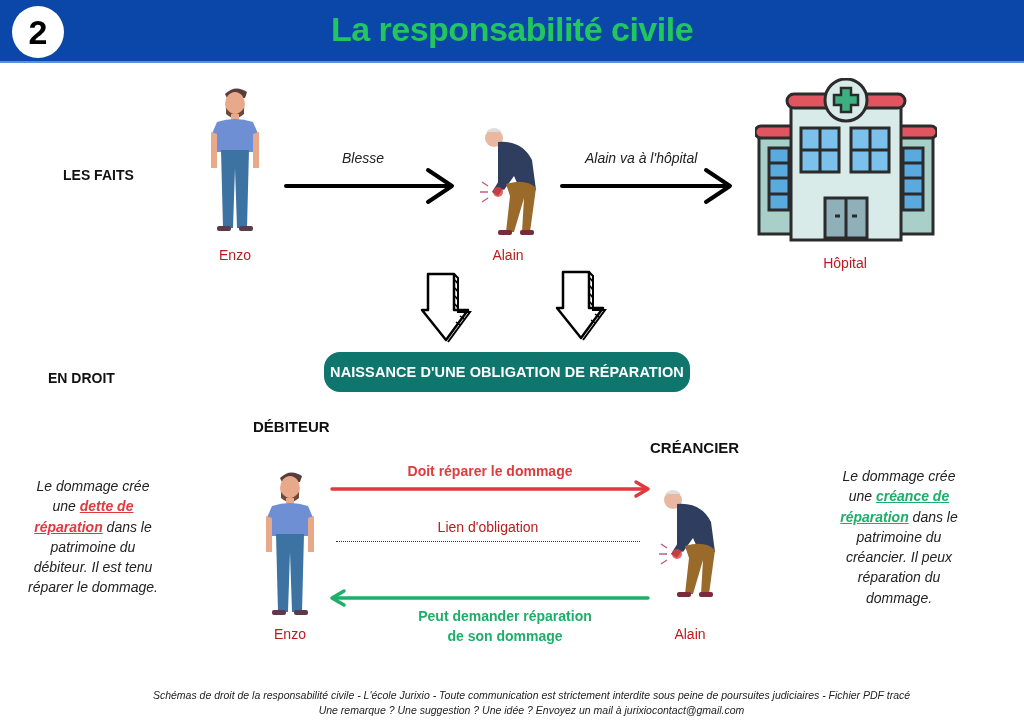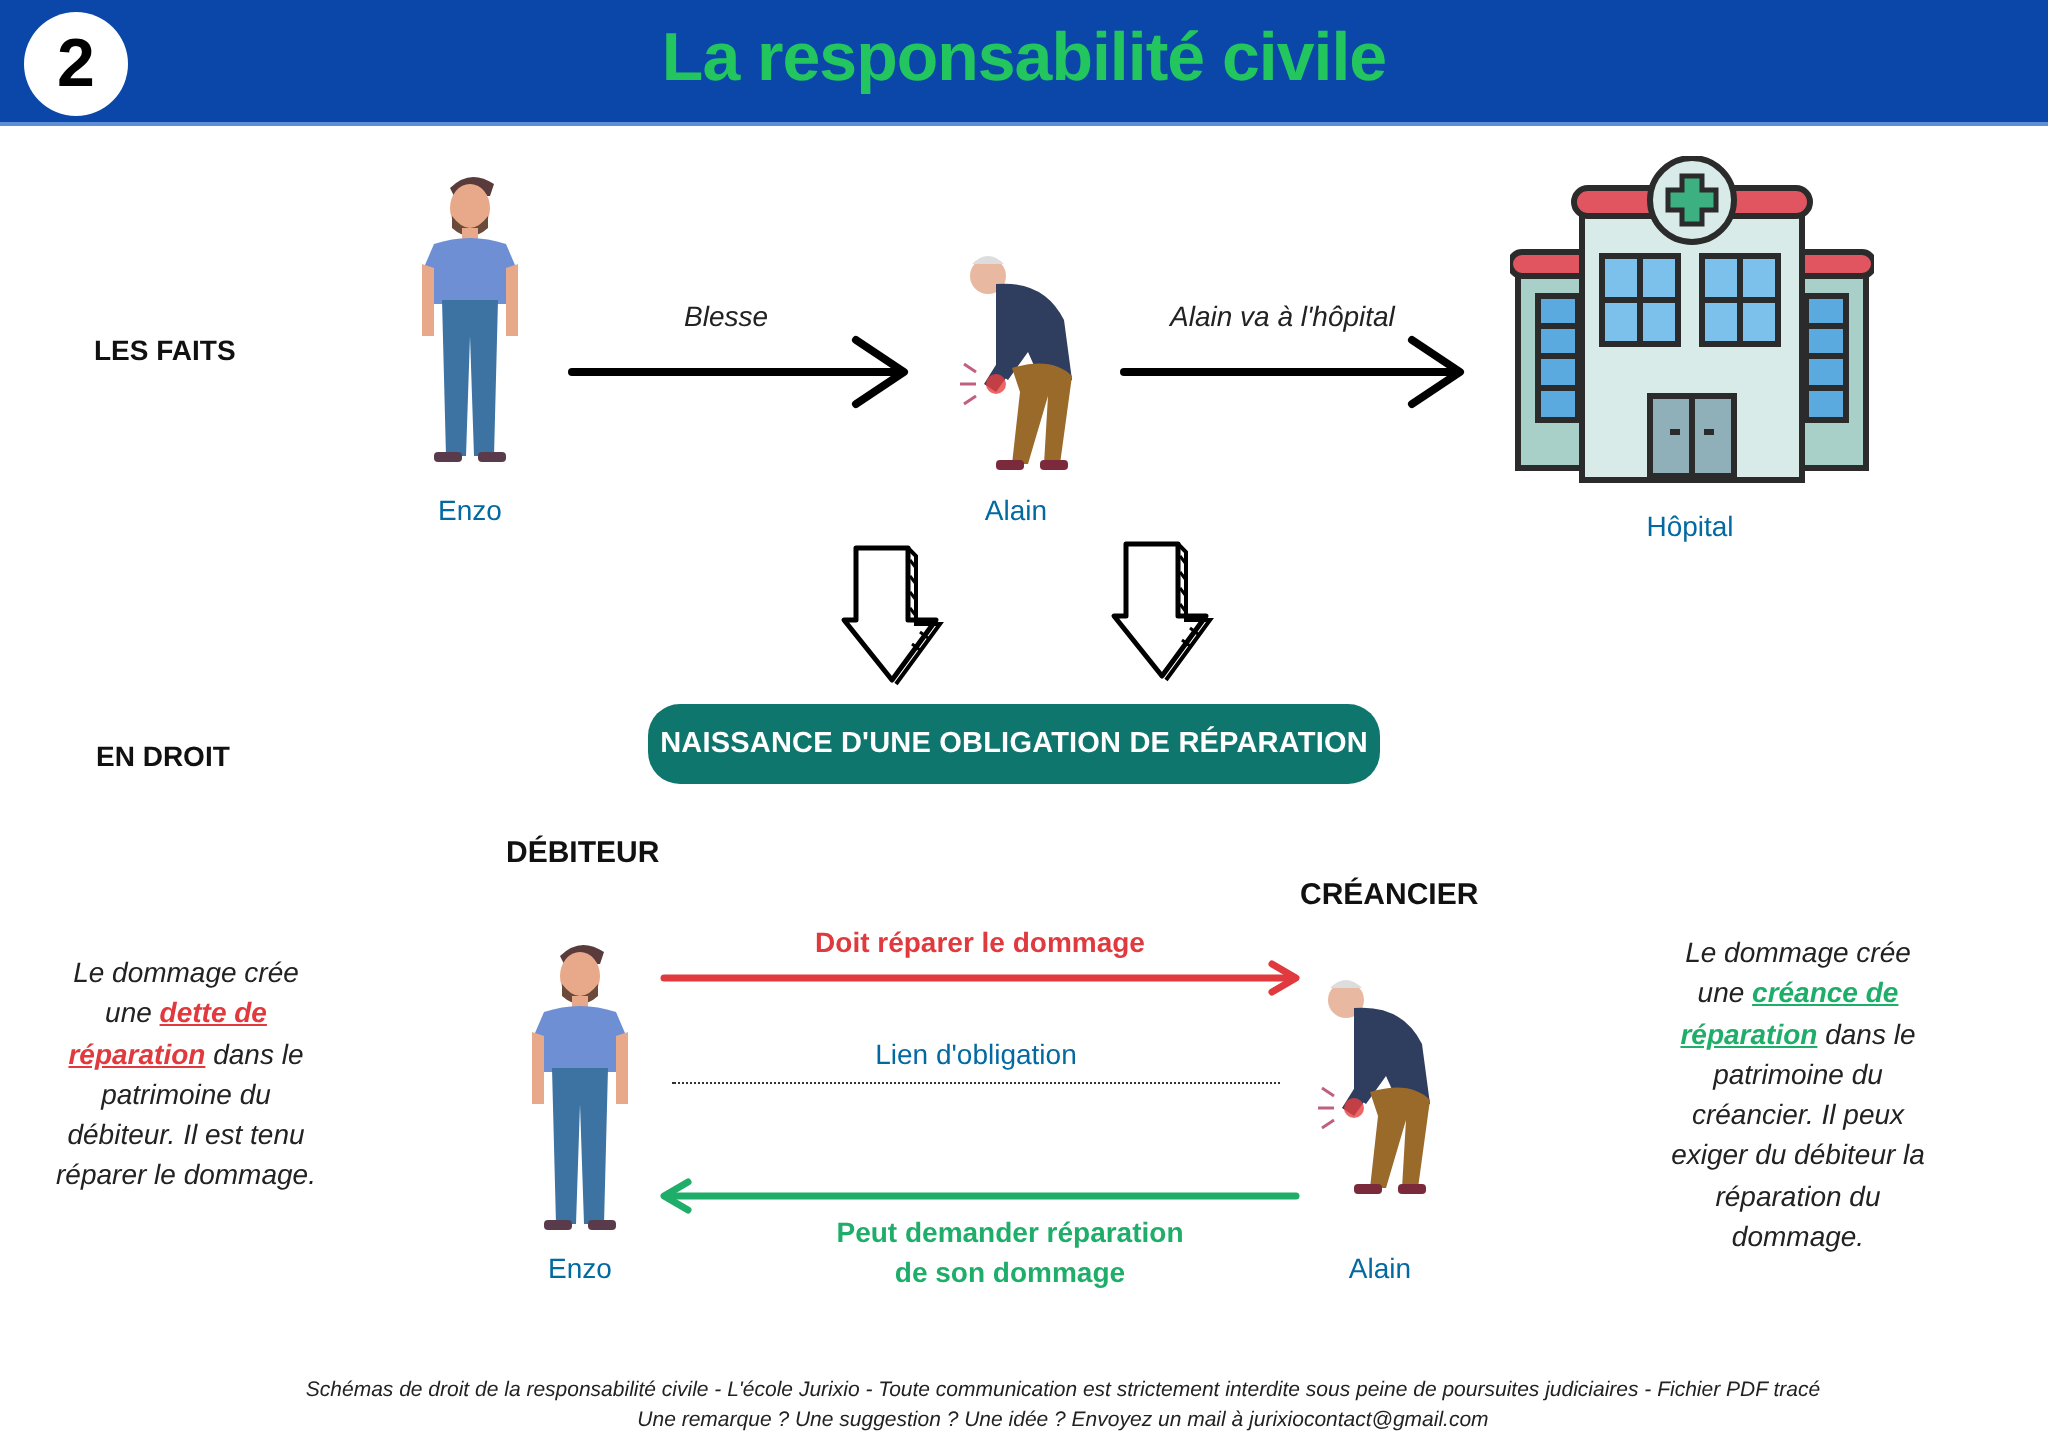--- a/index.html
+++ b/index.html
@@ -5,21 +5,21 @@
   * { box-sizing: border-box; margin: 0; padding: 0; }
   html, body { width: 1024px; height: 724px; background: #ffffff; overflow: hidden; }
   body { position: relative; font-family: "Liberation Sans", "DejaVu Sans", sans-serif; color: #1a1a1a; }
 
   .header { position: absolute; left: 0; top: 0; width: 1024px; height: 63px; background: #0a47a9; border-bottom: 2px solid #5c8fd6; }
   .header .badge { position: absolute; left: 12px; top: 6px; width: 52px; height: 52px; border-radius: 50%; background: #fff; display: flex; align-items: center; justify-content: center; font-weight: 700; font-size: 34px; color: #000; }
   .header .title { position: absolute; left: 0; right: 0; top: 10px; text-align: center; color: #22c55e; font-weight: 700; font-size: 34px; letter-spacing: -0.5px; }
 
   .abs { position: absolute; }
   .section-label { font-weight: 700; font-size: 14px; color: #111; }
-  .caption { font-size: 14px; color: #0369a1; text-align: center; }
+  .caption { font-size: 14px; color: #b91c1c; text-align: center; }
   .italic { font-style: italic; font-size: 14px; color: #222; }
 
   .pill { position: absolute; left: 324px; top: 352px; width: 366px; height: 40px; background: #0f766e; border-radius: 16px; color: #fff; font-weight: 700; font-size: 14.5px; display: flex; align-items: center; justify-content: center; letter-spacing: 0.1px; }
 
   .role { font-weight: 700; font-size: 15px; color: #111; }
   .red { color: #e0393e; }
   .green { color: #1fae6a; }
   .bold { font-weight: 700; }
 
   .side-text { position: absolute; width: 150px; text-align: center; font-style: italic; font-size: 14px; line-height: 20.3px; color: #222; }
@@ -28,21 +28,21 @@
   .footer { position: absolute; left: 0; right: 0; top: 688px; text-align: center; font-style: italic; font-size: 10.5px; line-height: 15px; color: #222; padding-left: 39px; }
 </style>
 </head>
 <body>
 
 <div class="header">
   <div class="badge">2</div>
   <div class="title">La responsabilité civile</div>
 </div>
 
-<div class="abs section-label" style="left:47px;top:167px;text-align:right;">LES FAITS</div>
+<div class="abs section-label" style="left:63px;top:167px;text-align:right;">LES FAITS</div>
 
 <svg class="abs" style="left:205px;top:86px;" width="60" height="148" viewBox="0 0 60 148">
   <path d="M20 8 q10 -10 22 -2 l-2 6 h-18z" fill="#5a3b3b"></path>
   <ellipse cx="30" cy="18" rx="10" ry="12" fill="#e8a98a"></ellipse>
   <path d="M21 22 q9 12 18 0 v6 q-9 8 -18 0z" fill="#6b4a3a"></path>
   <rect x="26" y="28" width="8" height="6" fill="#e8a98a"></rect>
   <path d="M12 36 q18 -6 36 0 l6 14 -6 4 v12 h-36 v-12 l-6 -4z" fill="#6f8fd4"></path>
   <path d="M6 46 l6 2 v34 h-6z" fill="#e8a98a"></path>
   <path d="M48 48 l6 -2 v36 h-6z" fill="#e8a98a"></path>
   <path d="M16 64 h28 l-2 78 h-10 l-2 -60 -2 60 h-10z" fill="#3d73a3"></path>
@@ -168,21 +168,20 @@
   <div>débiteur. Il est tenu</div>
   <div>réparer le dommage.</div>
 </div>
 
 <div class="side-text" style="left:824px;top:466px;">
   <div>Le dommage crée</div>
   <div><span>une </span><u class="green">créance de</u></div>
   <div><u class="green">réparation</u><span> dans le</span></div>
   <div>patrimoine du</div>
   <div>créancier. Il peux</div>
-  <div>exiger du débiteur la</div>
   <div>réparation du</div>
   <div>dommage.</div>
 </div>
 
 <div class="footer">
   <div>Schémas de droit de la responsabilité civile - L'école Jurixio - Toute communication est strictement interdite sous peine de poursuites judiciaires - Fichier PDF tracé</div>
   <div>Une remarque ? Une suggestion ? Une idée ? Envoyez un mail à jurixiocontact@gmail.com</div>
 </div>
 
 </body></html>

